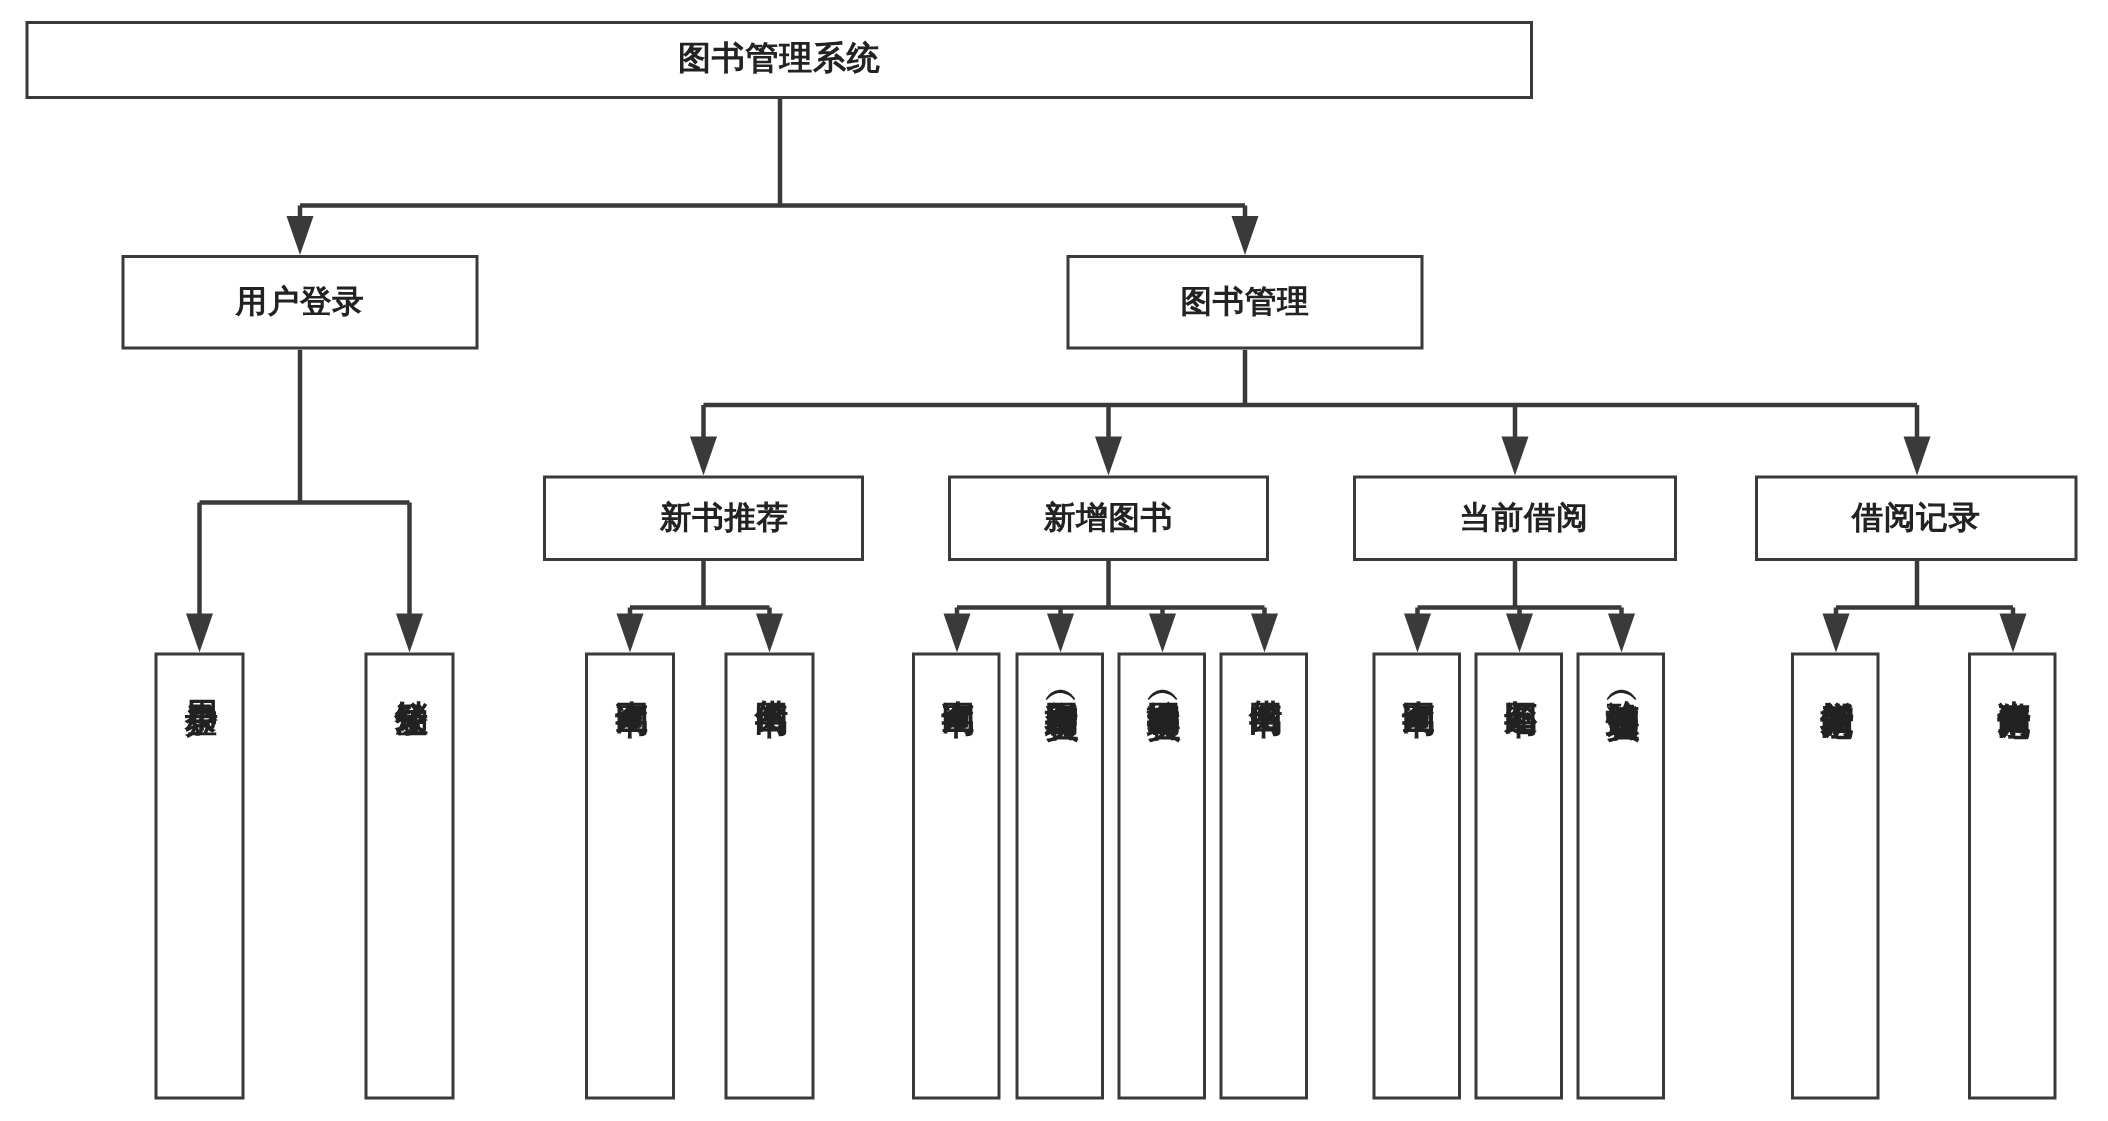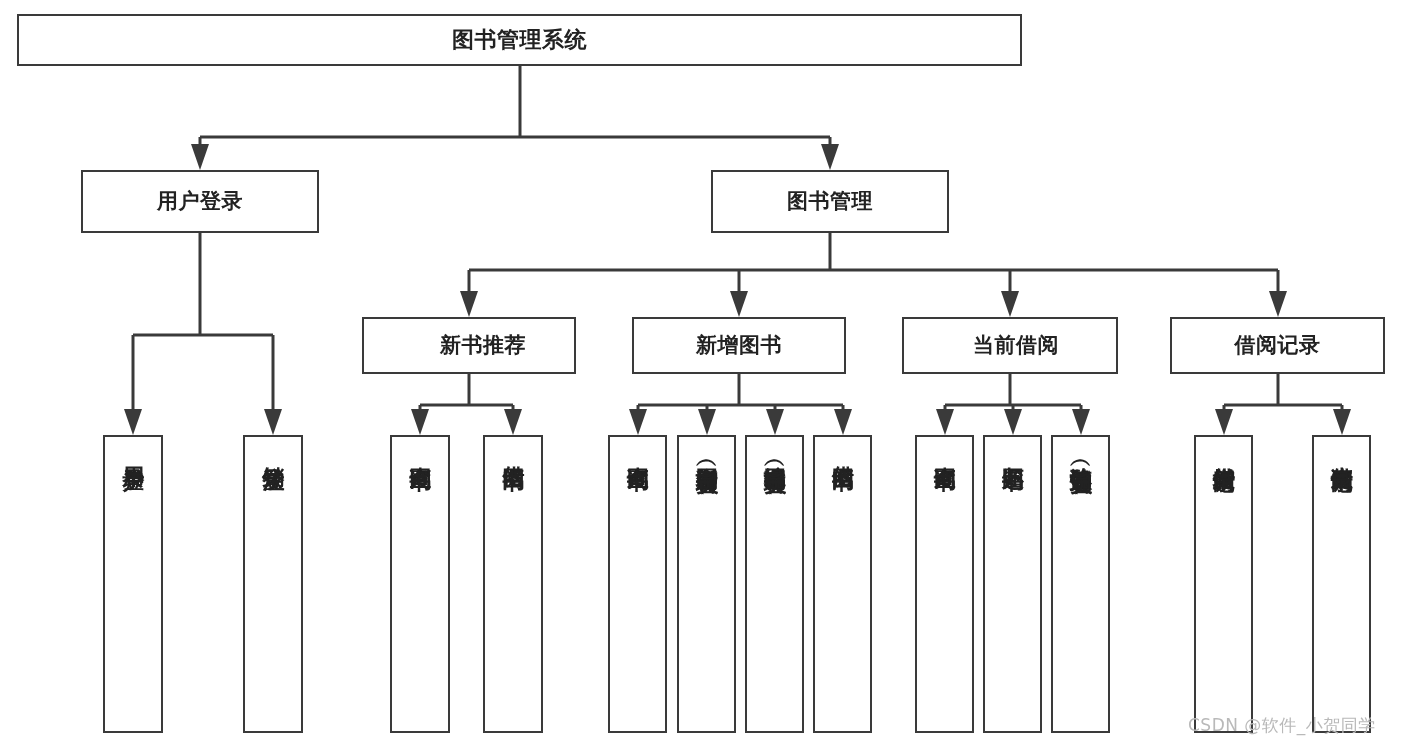--- a/index.html
+++ b/index.html
@@ -183,14 +183,13 @@
         <span class="node-label">确认归还（管理员）</span>
       </div>
       <div class="node leaf vertical" style="left: 1194px; top: 435px; width: 59px; height: 298px;">
         <span class="node-label">新增借阅记录</span>
       </div>
       <div class="node leaf vertical" style="left: 1312px; top: 435px; width: 59px; height: 298px;">
         <span class="node-label">查询借阅记录</span>
       </div>
     </div>
 
-  <div class="watermark">CSDN @软件_小贺同学</div>
 </div>
 
 </body></html>

